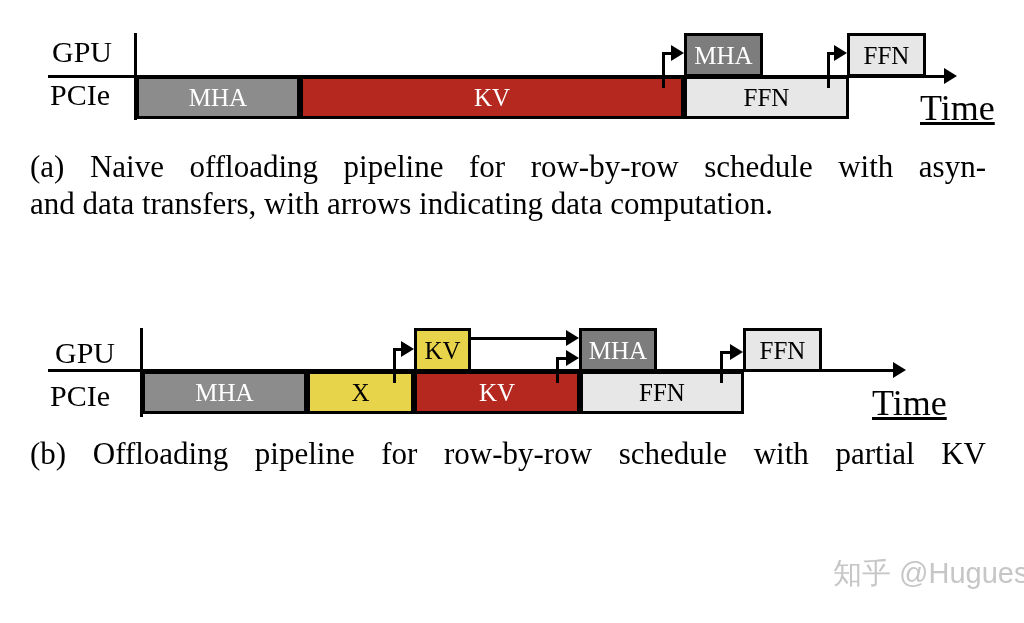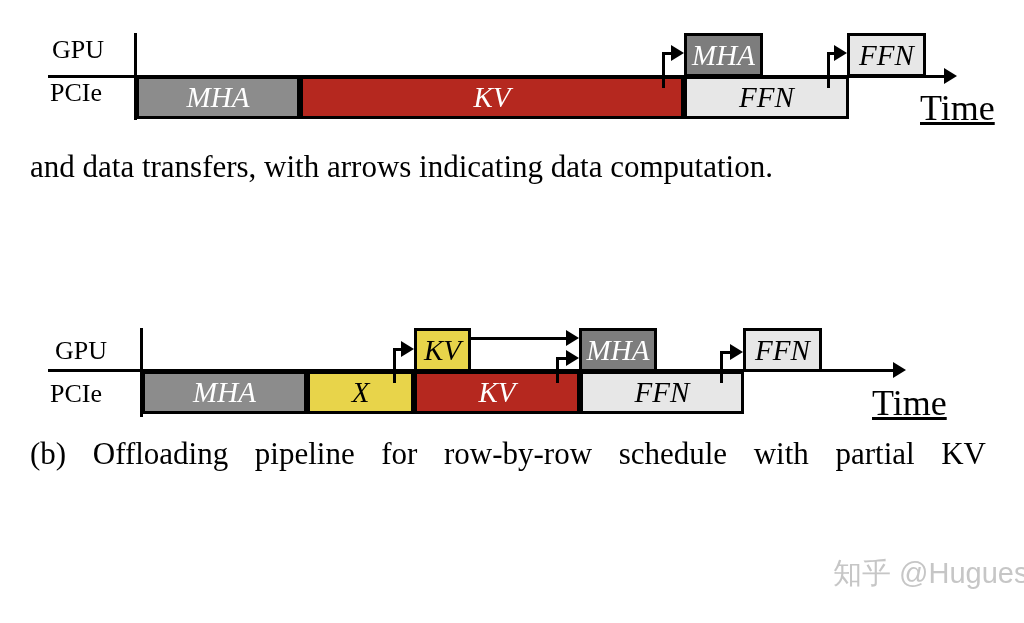--- a/index.html
+++ b/index.html
@@ -1,24 +1,24 @@
 <!DOCTYPE html>
 <html><head>
 <meta charset="utf-8">
 <style>
   * { margin:0; padding:0; box-sizing:border-box; }
   html,body { background:#ffffff; }
   body { width:1024px; height:623px; font-family:"Liberation Serif", serif; color:#000; }
   .page { position:relative; width:1024px; height:623px; background:#fff; overflow:hidden; }
   .box { position:absolute; border:3px solid #000; display:flex; align-items:center; justify-content:center;
-         font-size:29px; line-height:1;font-style:italic; }
+         font-size:25px; line-height:1; }
   .hline, .vline { position:absolute; background:#000; }
   .head { position:absolute; width:0; height:0; border-top:8px solid transparent;
           border-bottom:8px solid transparent; border-left:13px solid #000; }
-  .axis-label { position:absolute; font-size:26px; line-height:1;text-align:center; }
+  .axis-label { position:absolute; font-size:30px; line-height:1;text-align:center; }
   .time-label { position:absolute; font-size:36px; line-height:1;text-decoration:underline; }
   .caption { position:absolute; left:30px; width:956px; font-size:31px; line-height:37px; }
   .caption .just { text-align:justify; text-align-last:justify; }
   .fig-caption { position:absolute; font-size:33px; line-height:1.1; }
   .watermark { position:absolute; font-family:"Liberation Sans", sans-serif; font-size:29px; line-height:1.2;
                mix-blend-mode:multiply; white-space:nowrap; }
 </style>
 </head>
 <body>
 
@@ -48,20 +48,21 @@
     <div>
       <div class="vline" style="left:827px;top:52px;width:3px;height:36px"></div>
       <div class="hline" style="left:827px;top:52px;width:10px;height:3px"></div>
       <div class="head" style="left:834px;top:45px"></div>
     </div>
 
     <div class="time-label" style="left:920px;top:90px">Time</div>
   </div>
 
   <div class="caption" style="top:148px">
+    <div class="just">(a) Naive offloading pipeline for row-by-row schedule with asyn-</div>
     <div>and data transfers, with arrows indicating data computation.</div>
   </div>
 
   <div>
     <div class="axis-label" style="left:55px;top:338px">GPU</div>
     <div class="axis-label" style="left:50px;top:381px">PCIe</div>
 
     <div class="hline" style="left:48px;top:369px;width:847px;height:3px"></div>
     <div class="head" style="left:893px;top:362px"></div>
     <div class="vline" style="left:140px;top:328px;width:3px;height:89px"></div>

